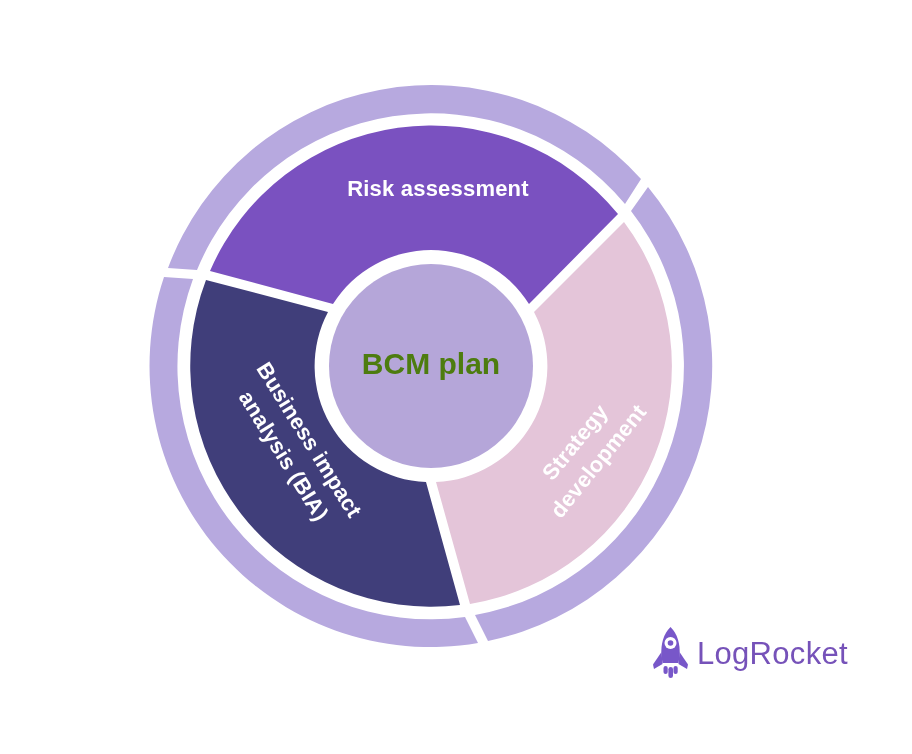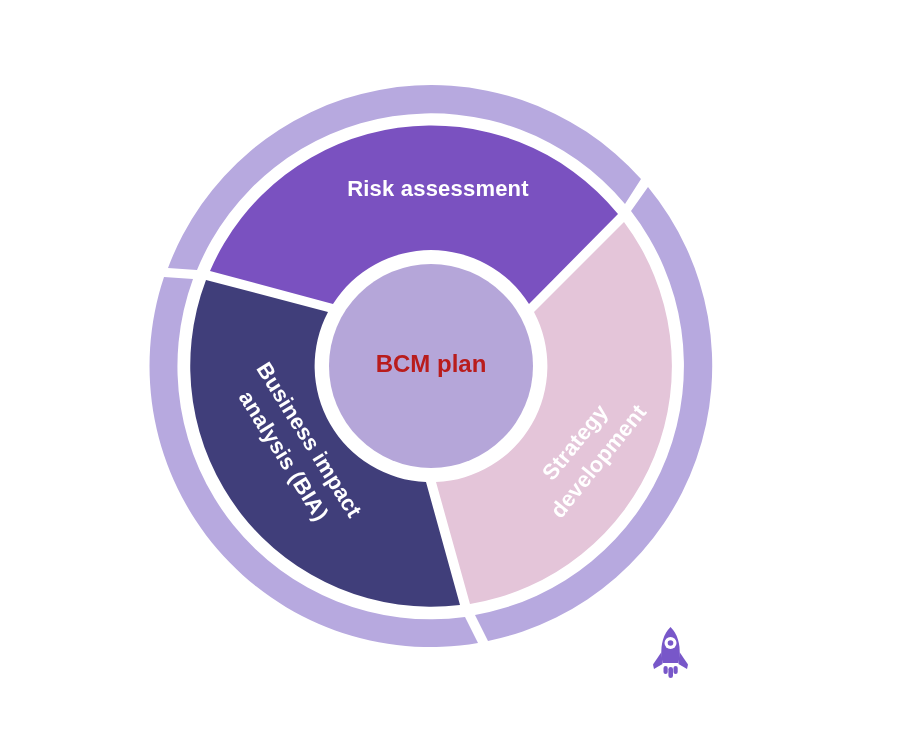--- a/index.html
+++ b/index.html
@@ -35,23 +35,23 @@
     transform: translate(-50%, -50%) rotate(58deg);
   }
   .seg-label.rot-strategy {
     transform: translate(-50%, -50%) rotate(-51deg);
   }
   .center-label {
     position: absolute;
     left: 431px;
     top: 364px;
     transform: translate(-50%, -50%);
-    color: #b91c1c;
+    color: #4d7c0f;
     font-weight: 700;
-    font-size: 24px;
+    font-size: 30px;
     line-height: 32px;
     text-align: center;
     white-space: nowrap;
   }
   .logo {
     position: absolute;
     left: 650px;
     top: 624px;
     height: 60px;
     display: flex;
@@ -104,15 +104,16 @@
         <path d="M20.5,1 C27.5,8 30.5,18 29.5,30 L28.5,37 L12.5,37 L11.5,30 C10.5,18 13.5,8 20.5,1 Z"></path>
         <path d="M11.5,26 L3,38.5 L4,43 L12.5,38 Z"></path>
         <path d="M29.5,26 L38,38.5 L37,43 L28.5,38 Z"></path>
         <rect x="13.5" y="40" width="4.2" height="8" rx="2.1"></rect>
         <rect x="18.4" y="41" width="4.6" height="11" rx="2.3"></rect>
         <rect x="23.5" y="40" width="4.2" height="8" rx="2.1"></rect>
       </g>
       <circle cx="20.5" cy="17" r="6" fill="#ffffff"></circle>
       <circle cx="20.5" cy="17" r="2.8" fill="#7857c9"></circle>
     </svg>
+    <span class="logo-text" style="color: rgb(118, 82, 185);">LogRocket</span>
   </div>
 
 </div>
 
 </body></html>

